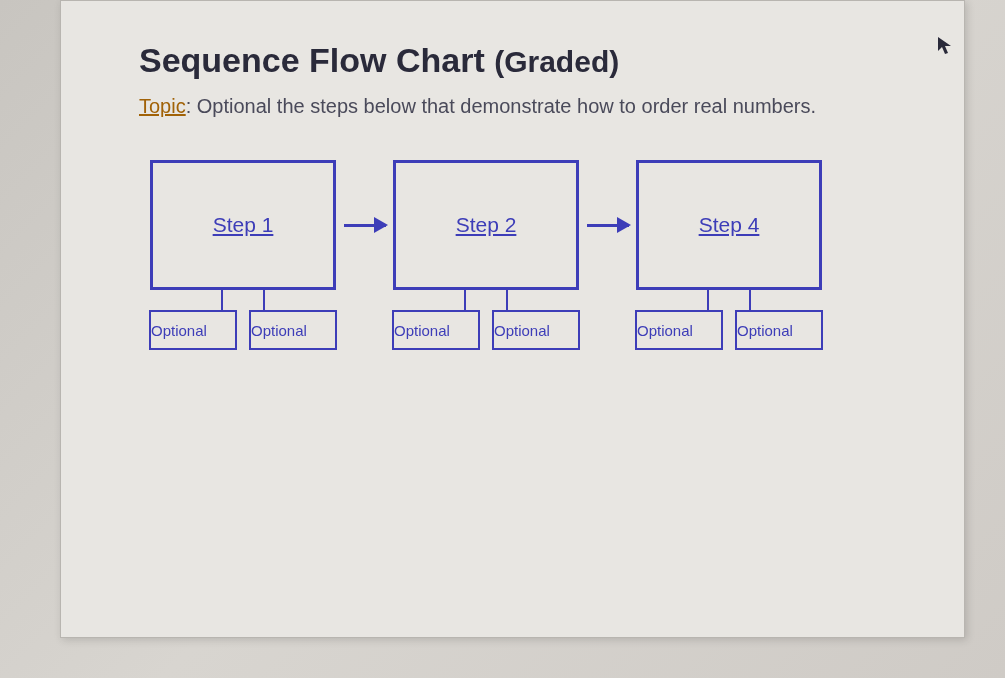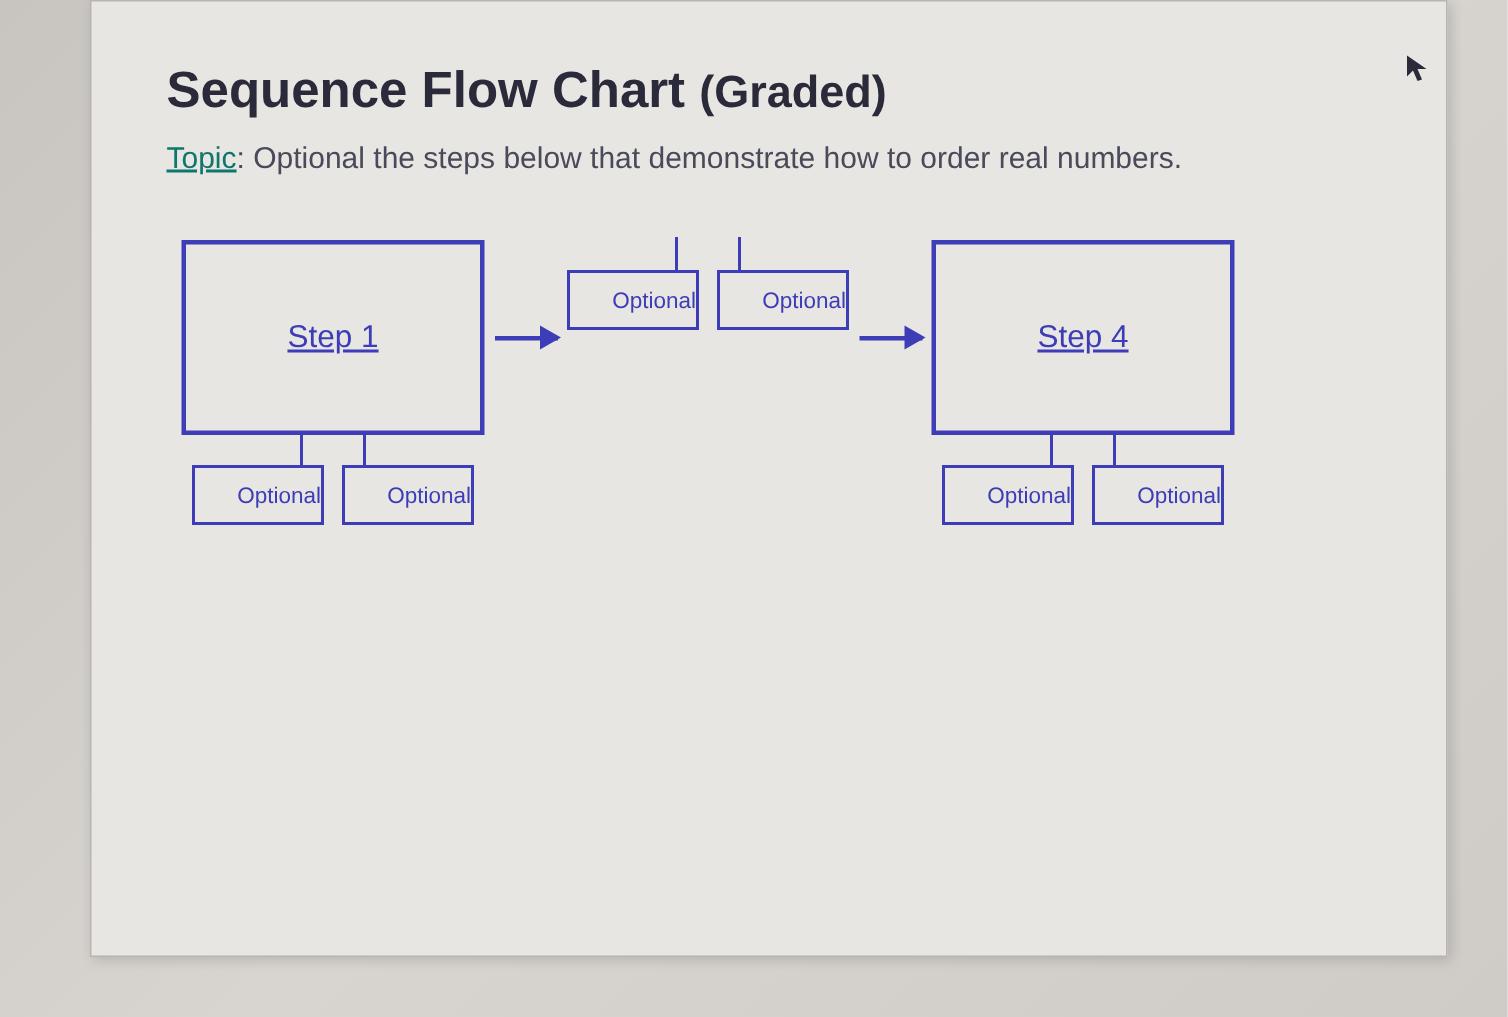--- a/index.html
+++ b/index.html
@@ -15,58 +15,58 @@
   }
   .page {
     position: absolute;
     left: 60px;
     top: 0;
     right: 40px;
     bottom: 40px;
     background: #e8e6e2;
     border: 1px solid #b8b5b0;
     box-shadow: 2px 2px 8px rgba(0,0,0,0.15);
-    padding: 40px 50px;
+    padding: 40px 78px;
   }
   .title {
     font-size: 34px;
     font-weight: bold;
     color: #2a2a3a;
     margin: 0 0 12px 0;
   }
   .title .graded {
     font-weight: bold;
     font-size: 30px;
   }
   .topic-line {
     font-size: 20px;
     color: #4a4a5a;
     margin: 0 0 40px 0;
     line-height: 1.4;
   }
   .topic-label {
     text-decoration: underline;
-    color: #0f766e;
+    color: #a16207;
     font-weight: normal;
     text-align: center;
   }
   .flow {
     display: flex;
     align-items: flex-start;
     gap: 0;
     margin-top: 30px;
     padding: 0 10px;
   }
   .step-group {
     display: flex;
     flex-direction: column;
     align-items: center;
   }
   .step-box {
-    width: 202px;
+    width: 186px;
     height: 130px;
     border: 3px solid #3d3db8;
     background: #e8e6e2;
     display: flex;
     align-items: center;
     justify-content: center;
     font-size: 21px;
     color: #3d3db8;
     text-decoration: underline;
     font-weight: normal;
@@ -88,21 +88,21 @@
     gap: 12px;
     margin-top: 0;
   }
   .optional-box {
     width: 88px;
     height: 40px;
     border: 2px solid #3d3db8;
     background: #e8e6e2;
     display: flex;
     align-items: center;
-    justify-content: flex-end;
+    justify-content: flex-start;
     font-size: 15px;
     color: #3d3db8;
   }
   .arrow {
     width: 55px;
     height: 130px;
     display: flex;
     align-items: center;
     justify-content: center;
     position: relative;
@@ -164,20 +164,23 @@
         </div>
       </div>
     </div>
 
     <div class="arrow">
       <div class="arrow-line"></div>
       <div class="arrow-head"></div>
     </div>
 
     <div class="step-group">
+      <div class="step-box">
+        <span>Step 2</span>
+      </div>
       <div class="connectors">
         <div class="connector-line"></div>
         <div class="connector-line"></div>
       </div>
       <div class="optionals">
         <div class="optional-box">
           <span>Optional</span>
         </div>
         <div class="optional-box">
           <span>Optional</span>

